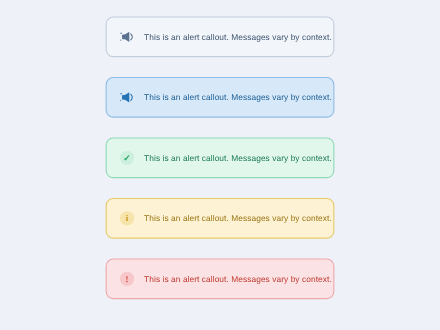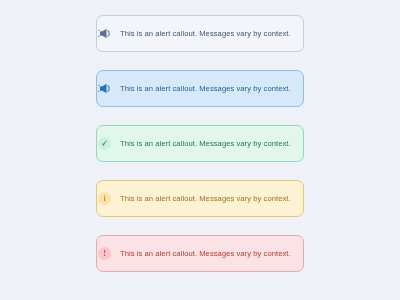--- a/index.html
+++ b/index.html
@@ -26,20 +26,21 @@
 
   .alert {
     box-sizing: border-box;
     width: 208px;
     height: 37px;
     border-radius: 7px;
     border: 1px solid #c9d2e0;
     background: #f4f7fb;
     display: flex;
     align-items: center;
+    padding-left: 11px;
     padding-right: 8px;
   }
 
   .alert-icon {
     width: 15px;
     height: 15px;
     flex: 0 0 15px;
     display: flex;
     align-items: center;
     justify-content: center;

